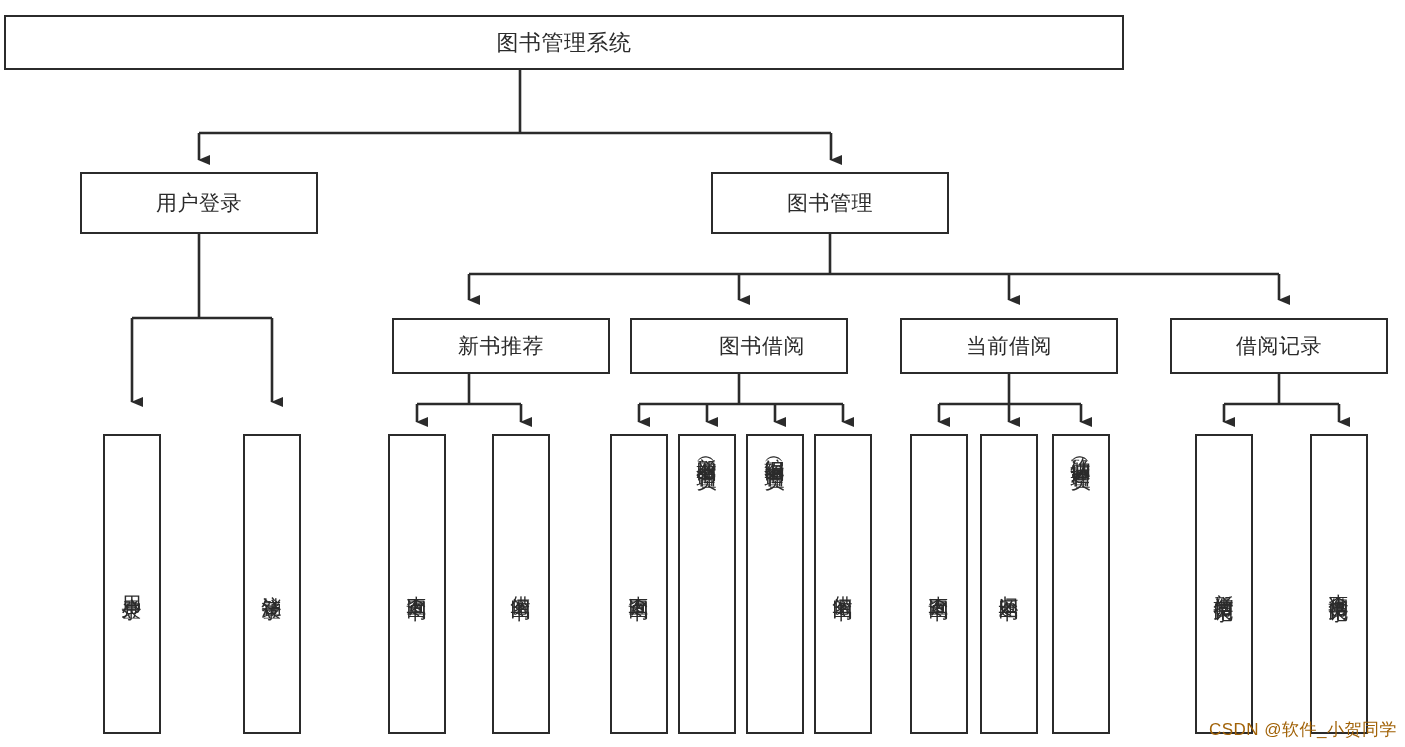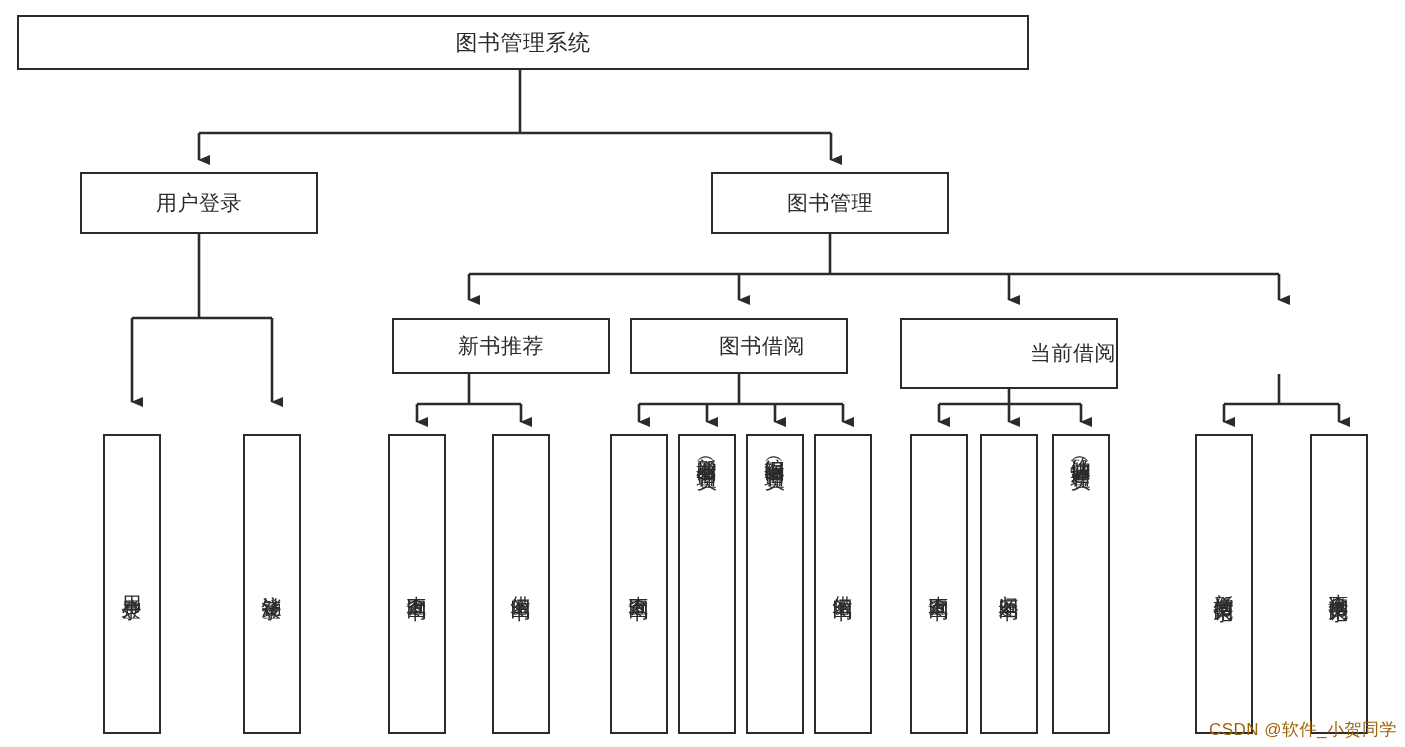--- a/index.html
+++ b/index.html
@@ -116,39 +116,42 @@
       <path d="M1009,404 L1009,422" marker-end="url(#arw)"></path>
       <path d="M1081,404 L1081,422" marker-end="url(#arw)"></path>
 
       <path d="M1279,374 L1279,404"></path>
       <path d="M1224,404 L1339,404"></path>
       <path d="M1224,404 L1224,422" marker-end="url(#arw)"></path>
       <path d="M1339,404 L1339,422" marker-end="url(#arw)"></path>
     </g>
   </svg>
 
-  <div class="node root" style="left:17px; top:15px; width:1012px; height:55px;">
+  <div class="node root" style="left:4px; top:15px; width:1120px; height:55px;">
     <span>图书管理系统</span>
   </div>
 
   <div class="node" style="left:80px; top:172px; width:238px; height:62px;">
     <span>用户登录</span>
   </div>
   <div class="node" style="left:711px; top:172px; width:238px; height:62px;">
     <span>图书管理</span>
   </div>
 
   <div class="node" style="left:360px; top:318px; width:218px; height:56px;margin-left:32px;">
     <span>新书推荐</span>
   </div>
   <div class="node" style="left:630px; top:318px; width:218px; height:56px;padding-left:46px;">
     <span>图书借阅</span>
   </div>
-  <div class="node" style="left:900px; top:318px; width:218px; height:71px;justify-content:flex-end;">
+  <div class="node" style="left:900px; top:318px; width:218px; height:56px;">
     <span>当前借阅</span>
+  </div>
+  <div class="node" style="left:1170px; top:318px; width:218px; height:56px;">
+    <span>借阅记录</span>
   </div>
 
   <div class="node leaf short" style="left:103px; top:434px; width:58px; height:300px;">
     <span class="vlabel">用户登录</span>
   </div>
   <div class="node leaf short" style="left:243px; top:434px; width:58px; height:300px;">
     <span class="vlabel">注销登录</span>
   </div>
 
   <div class="node leaf short" style="left:388px; top:434px; width:58px; height:300px;">

